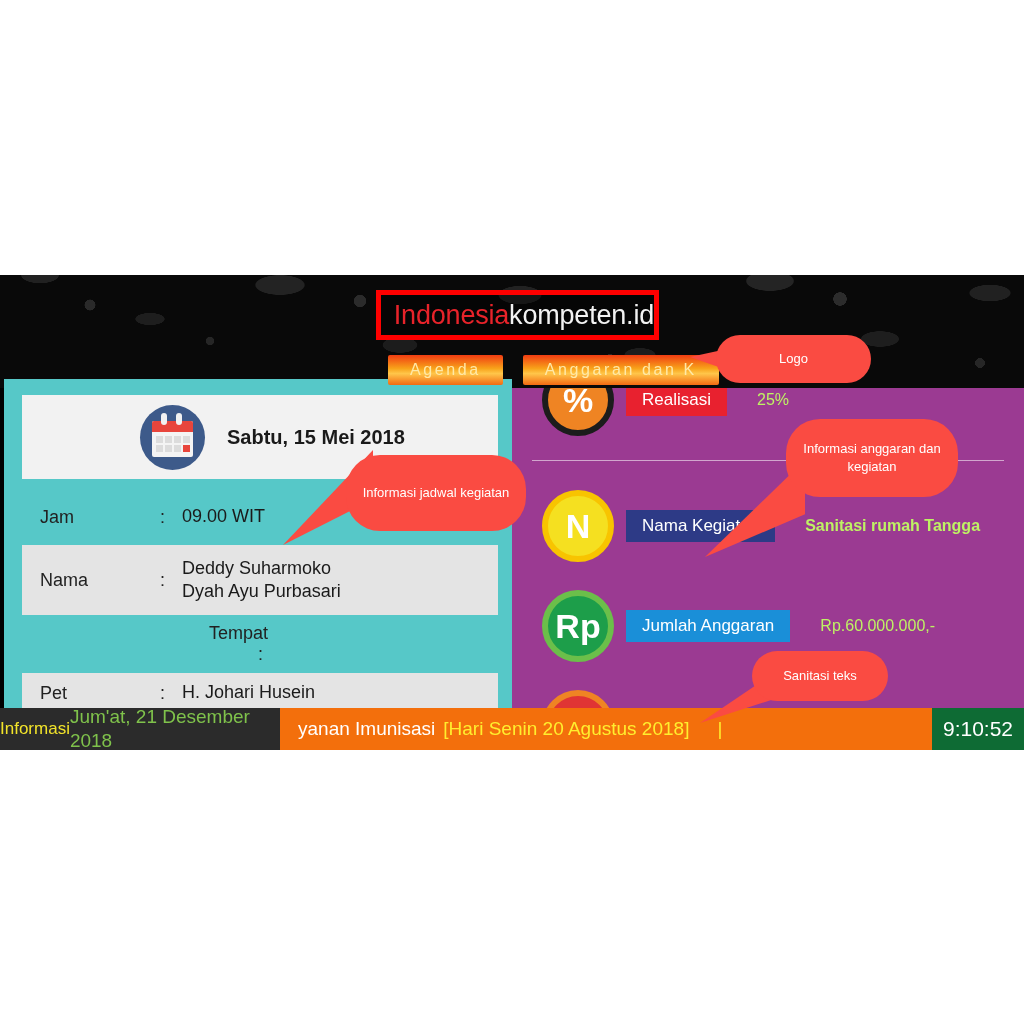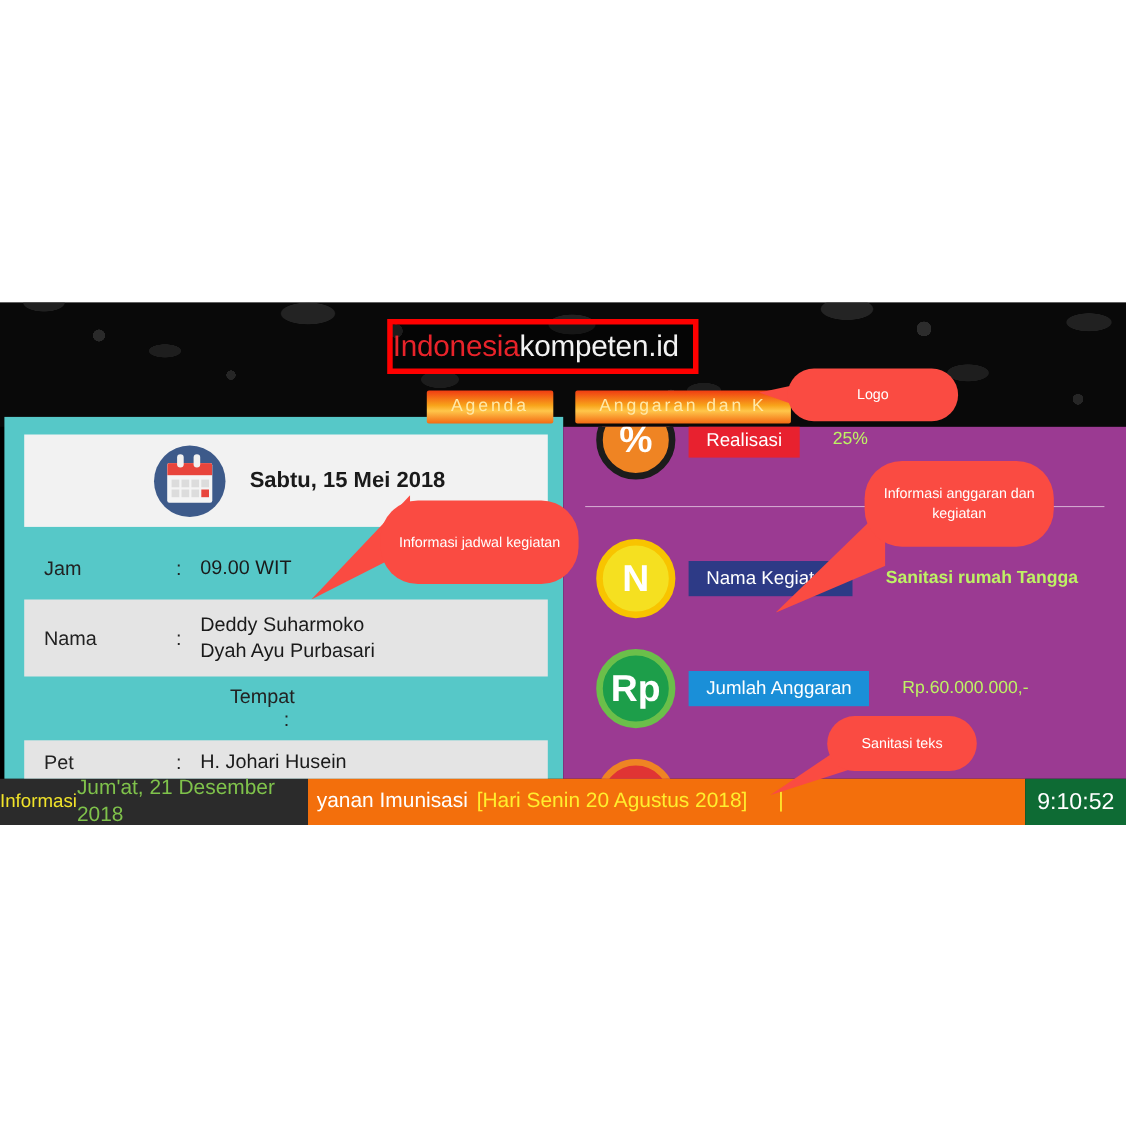--- a/index.html
+++ b/index.html
@@ -69,27 +69,27 @@
       radial-gradient(circle 7px at 210px 66px, #262626 0 60%, transparent 62%),
       radial-gradient(circle 10px at 360px 26px, #2b2b2b 0 60%, transparent 62%),
       radial-gradient(circle 8px at 610px 84px, #272727 0 60%, transparent 62%),
       radial-gradient(circle 11px at 840px 24px, #2c2c2c 0 60%, transparent 62%),
       radial-gradient(circle 8px at 980px 88px, #262626 0 60%, transparent 62%);
   }
 
   
   .logo-box {
     position: absolute;
-    left: 352px; top: 15px;
+    left: 376px; top: 15px;
     width: 283px; height: 50px;
     border: 5px solid #ff0000;
     background: rgba(0,0,0,0.35);
     display: flex;
     align-items: center;
-    justify-content: flex-start;
+    justify-content: flex-end;
     box-sizing: border-box;
   }
   .logo-text {
     font-size: 27px;
     letter-spacing: -0.2px;
     white-space: nowrap;
     font-family: "Liberation Sans", sans-serif;
   }
   .logo-red { color: #e8232a; }
   .logo-white { color: #f2f2f2; }
@@ -299,21 +299,21 @@
     color: #7fc24b;
     font-size: 19px;
     line-height: 1.25;
   }
   .bb-ticker {
     flex: 1 1 auto;
     background: #f36f0c;
     display: flex;
     align-items: center;
     overflow: hidden;
-    padding-left: 8px;
+    padding-left: 18px;
     box-sizing: border-box;
   }
   .ticker-white { color: #ffffff; font-size: 19px; white-space: nowrap; }
   .ticker-yellow { color: #ffee2e; font-size: 19px; white-space: nowrap; margin-left: 8px; }
   .ticker-sep { color: #ffee2e; font-size: 19px; margin-left: 28px; }
   .bb-clock {
     width: 92px;
     background: #0e6b34;
     display: flex;
     align-items: center;

